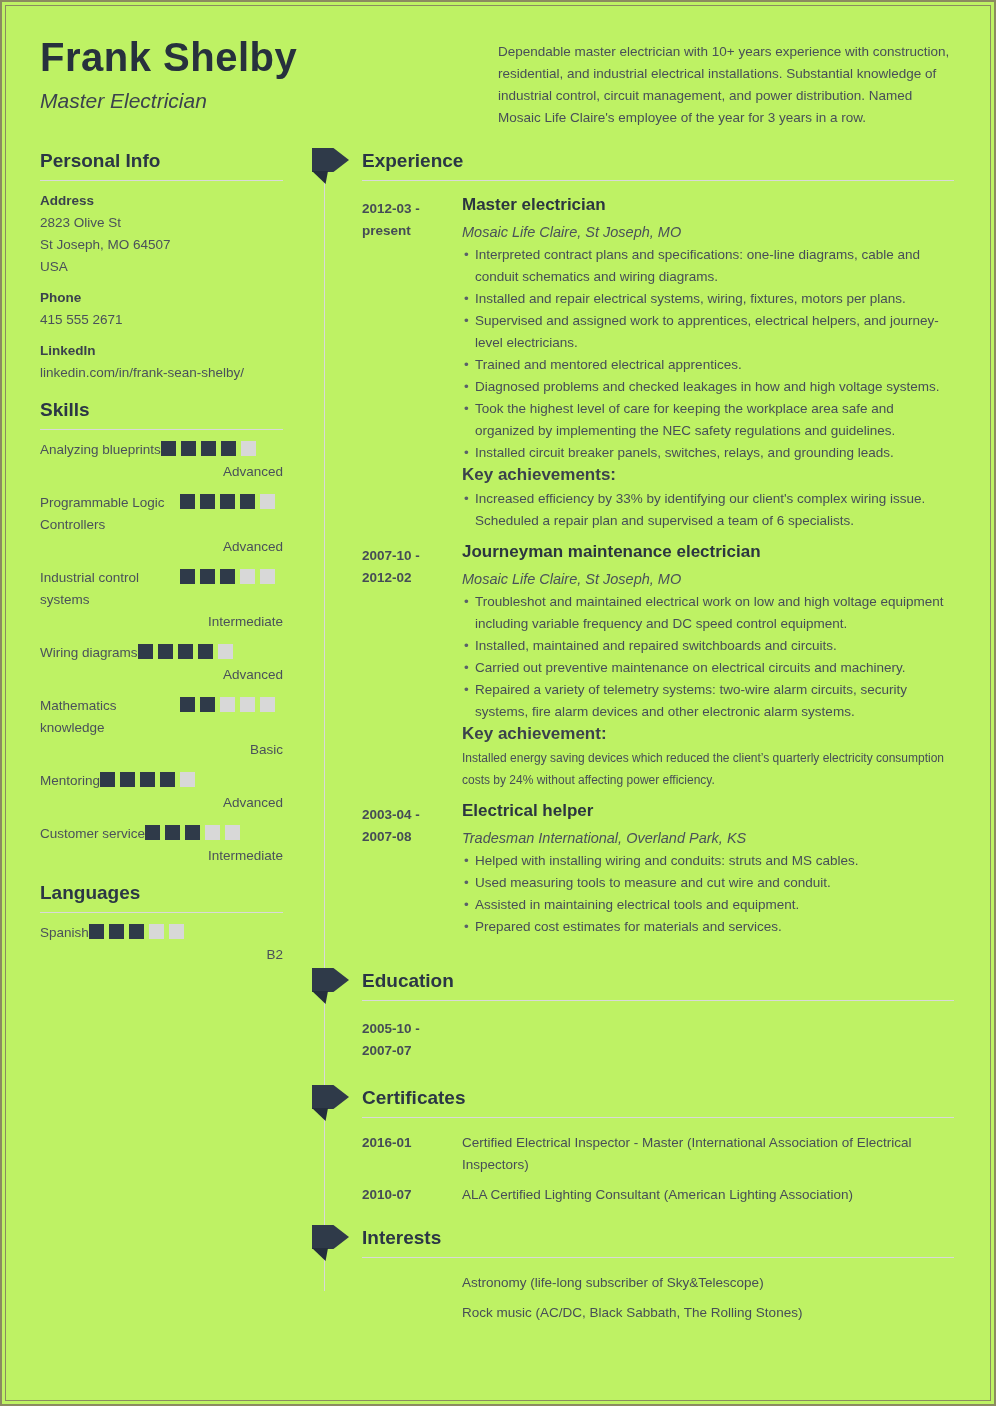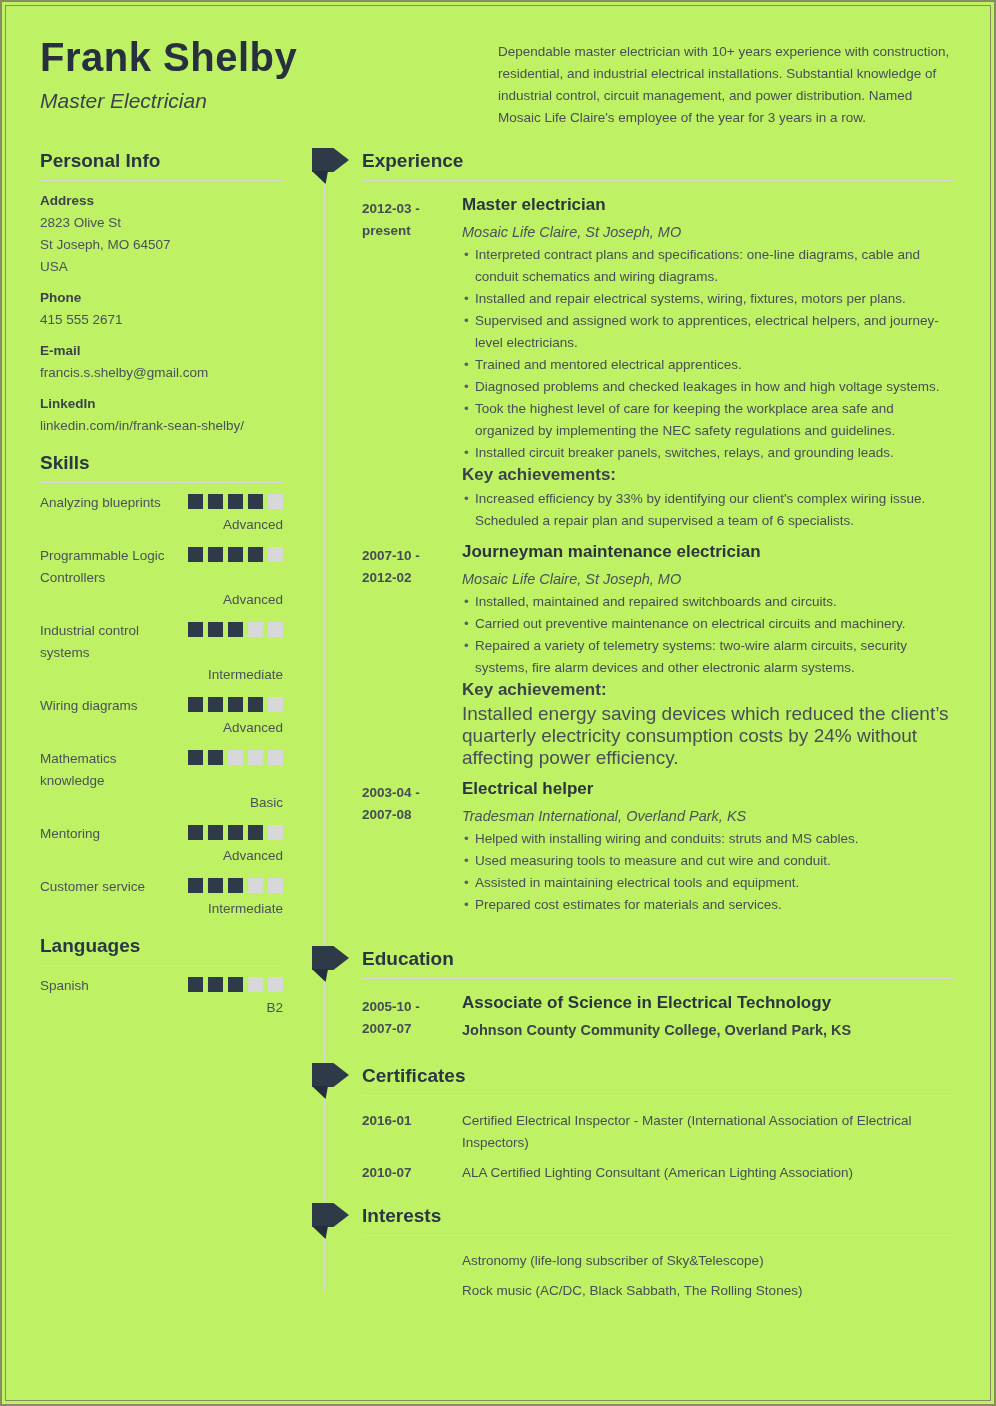--- a/index.html
+++ b/index.html
@@ -35,21 +35,21 @@
 
   h2.sec{font-size:19px;font-weight:700;color:var(--heading);margin:0;padding-bottom:7px;border-bottom:1px solid var(--rule);line-height:24px;}
   .sidebar section{margin-top:14px;}
   .sidebar section:first-child{margin-top:20px;}
 
   .pi-field{margin-top:9px;}
   .pi-label{font-size:13.5px;font-weight:700;color:var(--text-bold);line-height:22px;}
   .pi-line{font-size:13.5px;color:#4a515a;line-height:22px;}
 
   .skill{margin-top:9px;}
-  .skill-top{display:flex;justify-content:space-between;}
+  .skill-top{display:flex;justify-content:flex-start;}
   .skill-name{max-width:140px;font-size:13.5px;color:#4a515a;line-height:22px;}
   .squares{display:flex;gap:5px;margin-top:2px;}
   .square{width:15px;height:15px;display:inline-block;}
   .square.filled{background:var(--accent);}
   .square.empty{background:var(--sq-empty);}
   .level{text-align:right;font-size:13.5px;color:#4a515a;line-height:22px;}
 
   
   .vline{position:absolute;left:16px;top:30px;height:1132px;width:1px;background:var(--rule);z-index:0;}
   .main section{margin-top:20px;}
@@ -62,21 +62,21 @@
 
   .entry{display:flex;margin-bottom:10px;}
   .entry-dates{flex:0 0 100px;font-size:13.5px;font-weight:700;color:#454c56;line-height:22px;padding-top:3px;}
   .entry-content{flex:1;min-width:0;}
   h3.job-title{font-size:17px;font-weight:700;color:var(--title);margin:0;line-height:20px;}
   .company{font-size:14.5px;font-style:italic;color:#4a515a;margin-top:7px;line-height:20px;}
   ul.bullets{list-style:none;margin:2px 0 0;padding:0;}
   ul.bullets li{position:relative;padding-left:13px;font-size:13.5px;line-height:22px;color:var(--text);}
   ul.bullets li::before{content:"\2022";position:absolute;left:2px;top:0;color:#5a6169;}
   .key-label{font-size:17px;font-weight:700;color:var(--text-bold);line-height:22px;}
-  .key-text{margin:0;font-size:19px;line-height:22px;color:var(--text);}
+  .key-text{margin:0;font-size:12px;line-height:22px;color:var(--text);}
 
   .school{font-size:14.5px;font-weight:700;color:var(--text-bold);margin-top:7px;line-height:20px;}
 
   .cert{display:flex;margin-bottom:8px;}
   .cert-date{flex:0 0 100px;font-size:13.5px;font-weight:700;color:#454c56;line-height:22px;}
   .cert-text{flex:1;font-size:13.5px;line-height:22px;color:var(--text);}
 
   .interest{margin-left:100px;font-size:13.5px;line-height:22px;color:var(--text);margin-top:8px;}
   .interest:first-of-type{margin-top:4px;}
 </style>
@@ -111,26 +111,20 @@
 
           </div>
 
           <div class="pi-field">
             <div class="pi-label">Phone</div>
 
               <div class="pi-line">415 555 2671</div>
 
           </div>
 
-          <div class="pi-field">
-            <div class="pi-label">E-mail</div>
-
-              <div class="pi-line">francis.s.shelby@gmail.com</div>
-
-          </div>
 
           <div class="pi-field">
             <div class="pi-label">LinkedIn</div>
 
               <div class="pi-line">linkedin.com/in/frank-sean-shelby/</div>
 
           </div>
 
       </section>
 
@@ -309,20 +303,21 @@
           <div class="entry">
             <div class="entry-dates">
               <div>2007-10 -</div>
               <div>2012-02</div>
             </div>
             <div class="entry-content">
               <h3 class="job-title">Journeyman maintenance electrician</h3>
               <div class="company">Mosaic Life Claire, St Joseph, MO</div>
               <ul class="bullets">
 
+                  <li>Troubleshot and maintained electrical work on low and high voltage equipment including variable frequency and DC speed control equipment.</li>
 
                   <li>Installed, maintained and repaired switchboards and circuits.</li>
 
                   <li>Carried out preventive maintenance on electrical circuits and machinery.</li>
 
                   <li>Repaired a variety of telemetry systems: two-wire alarm circuits, security systems, fire alarm devices and other electronic alarm systems.</li>
 
               </ul>
               <div class="key-label">Key achievement:</div>
               <ul class="bullets">
@@ -367,24 +362,20 @@
               <span class="flag"></span>
               <span class="fold"></span>
             </span>
           <h2 class="sec" style="border-bottom:none;padding-bottom:0;margin-top:29px;">Education</h2>
         </div>
         <div class="entry">
           <div class="entry-dates">
             <div>2005-10 -</div>
             <div>2007-07</div>
           </div>
-          <div class="entry-content">
-            <h3 class="job-title">Associate of Science in Electrical Technology</h3>
-            <div class="school">Johnson County Community College, Overland Park, KS</div>
-          </div>
         </div>
       </section>
 
       <section>
         <div class="section-head">
           <span class="marker">
               <span class="flag"></span>
               <span class="fold"></span>
             </span>
           <h2 class="sec" style="border-bottom:none;padding-bottom:0;margin-top:24px;">Certificates</h2>

